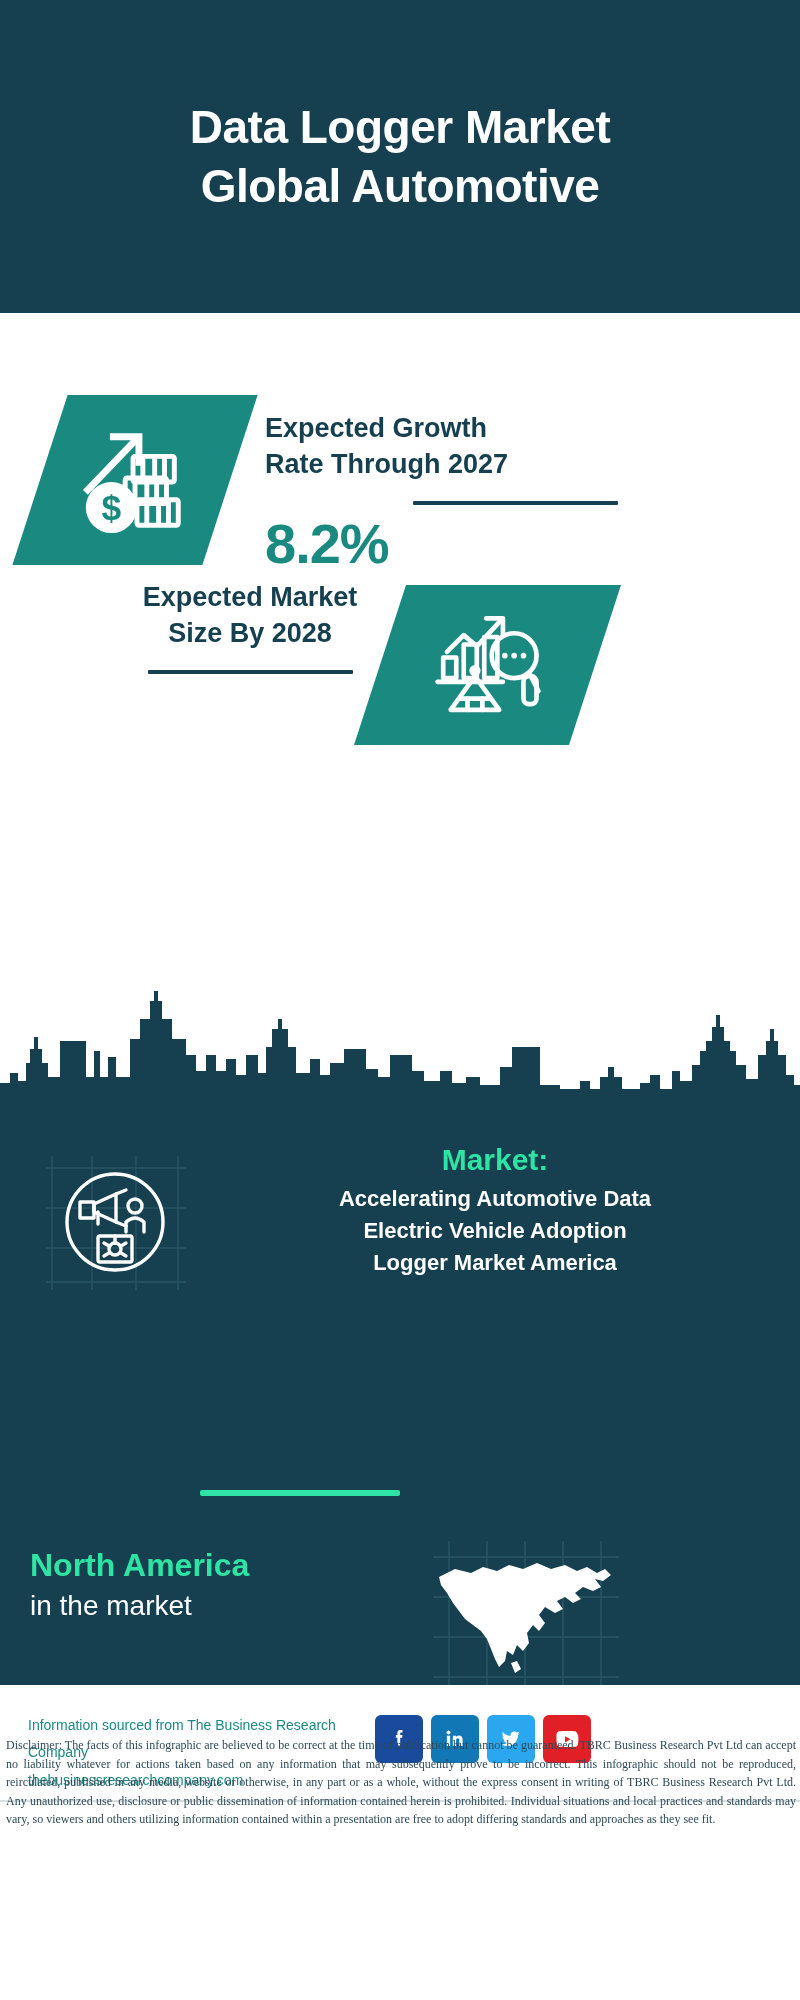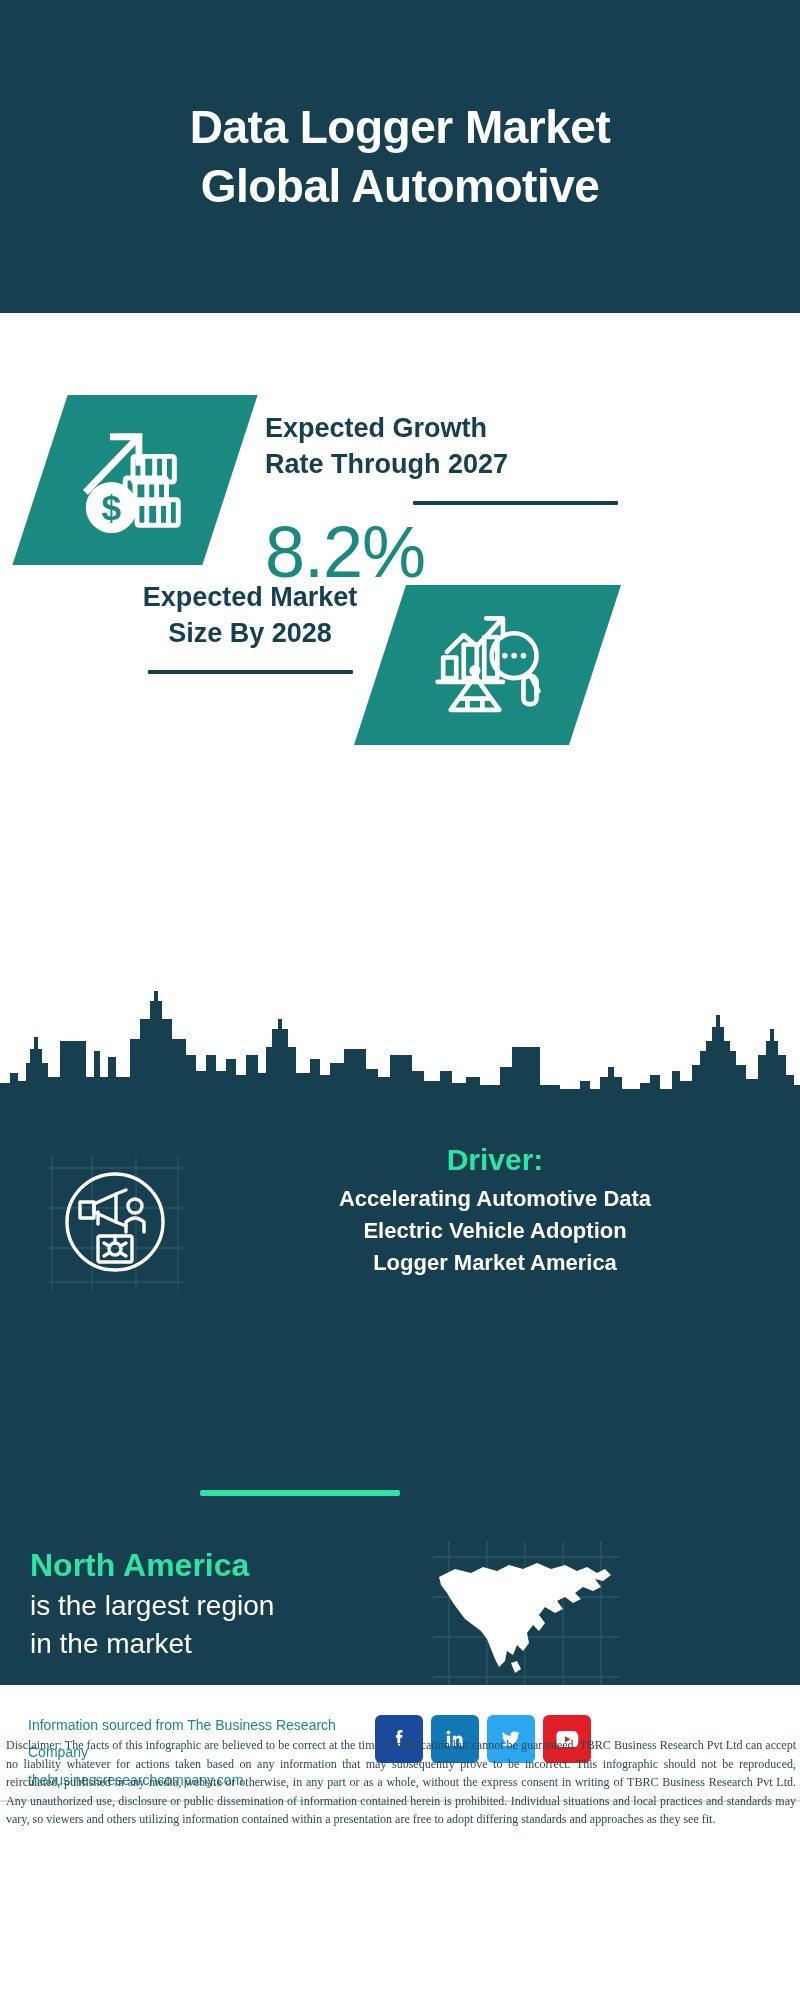--- a/index.html
+++ b/index.html
@@ -11,21 +11,21 @@
   .header-title{color:#ffffff;font-size:46px;line-height:1.28;font-weight:bold;text-align:center;letter-spacing:-0.5px;width:720px;}
 
   
   .stat1{position:absolute;left:0;top:313px;width:800px;height:262px;}
   .plg{background:#1a8a80;transform:skewX(-18deg);display:flex;align-items:center;justify-content:center;}
   .plg-inner{transform:skewX(18deg);display:flex;align-items:center;justify-content:center;}
   .icon1-box{position:absolute;left:40px;top:82px;width:190px;height:170px;}
   .stat1-text{position:absolute;left:265px;top:82px;width:500px;text-align:left;margin-top:16px;}
   .stat-label{color:#16404f;font-size:27px;font-weight:bold;line-height:1.33;}
   .rule{height:4px;background:#16404f;margin:18px auto 10px auto;width:205px;border-radius:1px;}
-  .stat-value{color:#1a8a80;font-size:72px;font-weight:normal;line-height:1.05;letter-spacing:-1px;}
+  .stat-value{color:#1a8a80;font-size:56px;font-weight:bold;line-height:1.05;letter-spacing:-1px;}
 
   
   .stat2{position:absolute;left:0;top:560px;width:726px;height:250px;}
   .stat2-text{position:absolute;left:35px;top:20px;width:430px;text-align:center;}
   .icon2-box{position:absolute;left:380px;top:25px;width:215px;height:160px;}
   .skyline-wrap{position:absolute;left:0;top:985px;width:800px;height:110px;overflow:hidden;}
   .lowerdark{position:absolute;left:0;top:1095px;width:800px;height:290px;background:#16404f;}
 
   
   .driver-row{position:absolute;left:0;top:1150px;width:800px;height:180px;}
@@ -180,37 +180,36 @@
           <circle cx="75" cy="99" r="6"></circle>
           <line x1="75" y1="93" x2="75" y2="86"></line>
           <line x1="69" y1="96" x2="64" y2="93"></line>
           <line x1="81" y1="96" x2="86" y2="93"></line>
           <line x1="69" y1="103" x2="64" y2="106"></line>
           <line x1="81" y1="103" x2="86" y2="106"></line>
         </g>
       </svg>
     </div>
     <div class="driver-text">
-      <div class="driver-head">Driver:</div>
+      <div class="driver-head">Market:</div>
       <div class="driver-body">
         <div>Accelerating Automotive Data</div>
         <div>Electric Vehicle Adoption</div>
         <div>Logger Market America</div>
       </div>
     </div>
   </div>
 
   <div class="region-dark"></div>
   <div class="mint-rule"></div>
 
   <div class="region-row">
     <div class="region-text">
       <div class="region-name">North America</div>
       <div class="region-sub">
-        <div>is the largest region</div>
         <div>in the market</div>
       </div>
     </div>
     <div class="region-map">
       <svg width="200" height="160" viewBox="0 0 200 160">
         <g stroke="#2a5a68" stroke-width="1.4" opacity="0.9">
           <line x1="24" y1="6" x2="24" y2="152"></line>
           <line x1="62" y1="6" x2="62" y2="152"></line>
           <line x1="100" y1="6" x2="100" y2="152"></line>
           <line x1="138" y1="6" x2="138" y2="152"></line>

